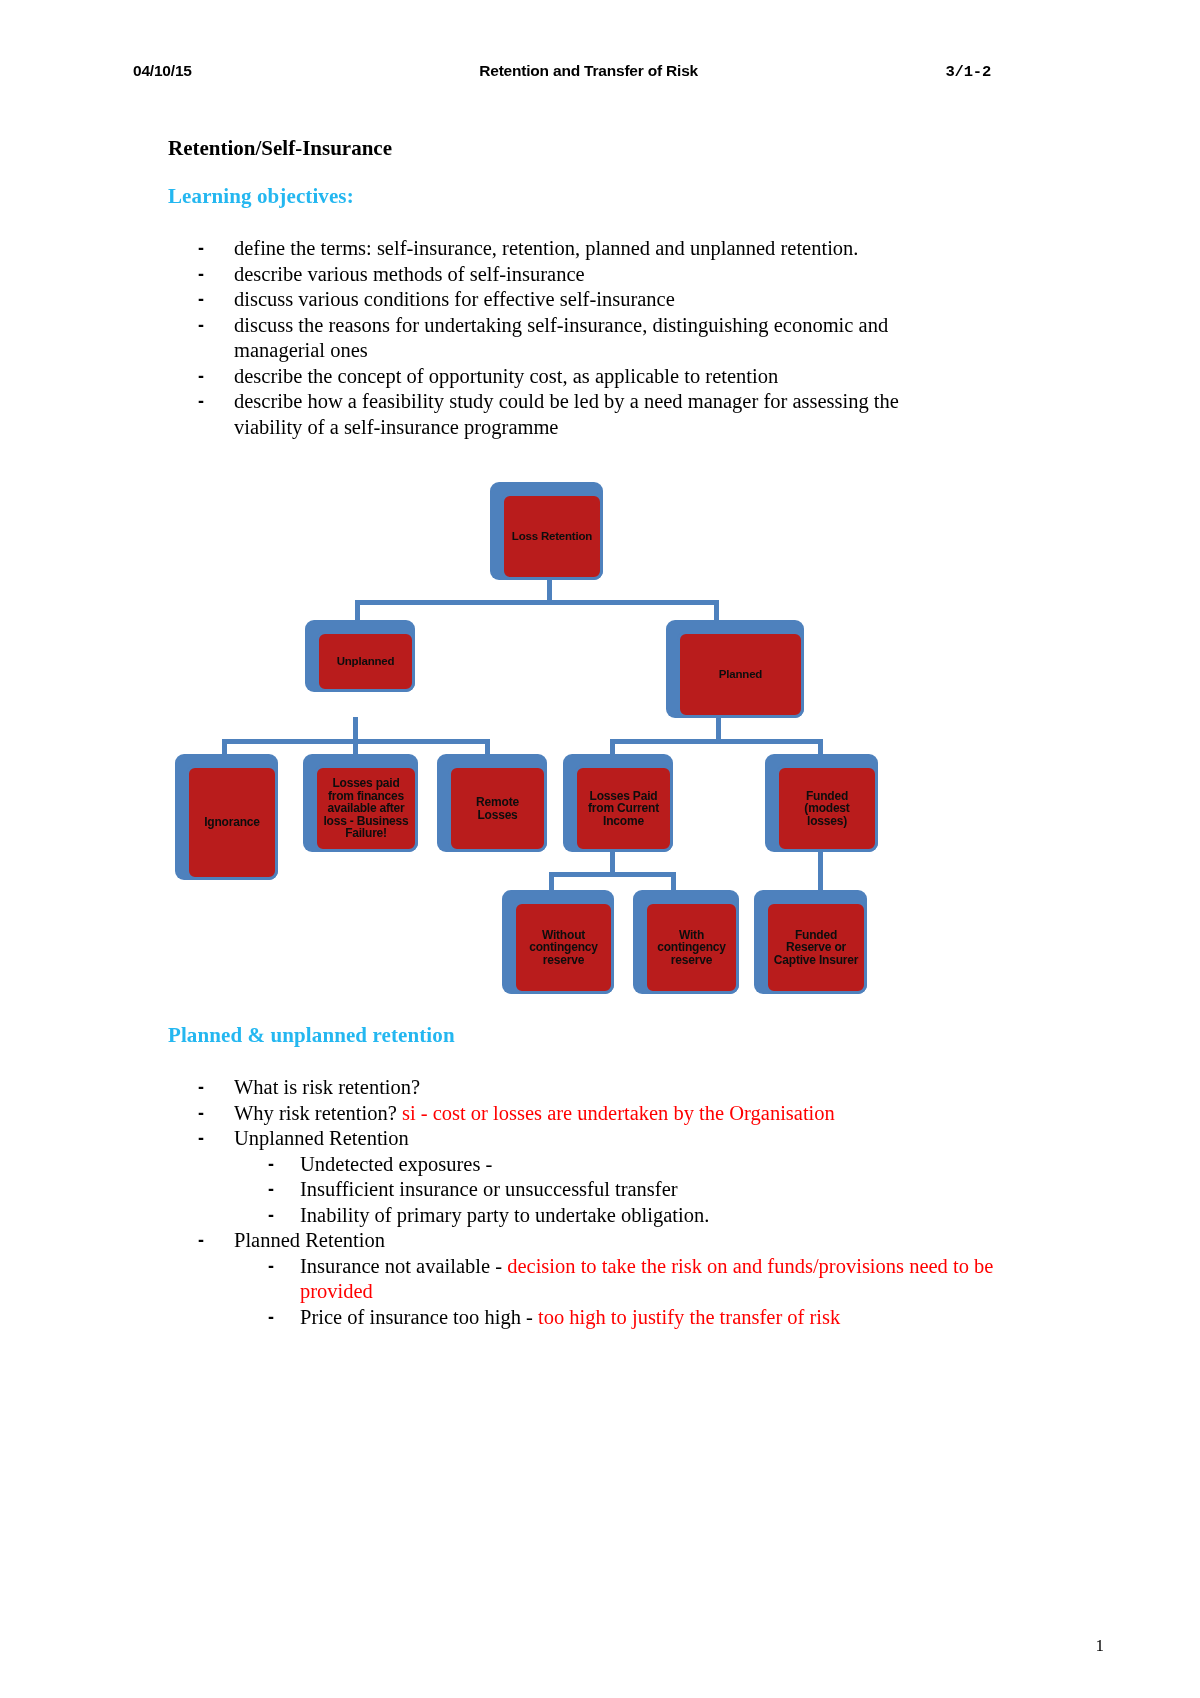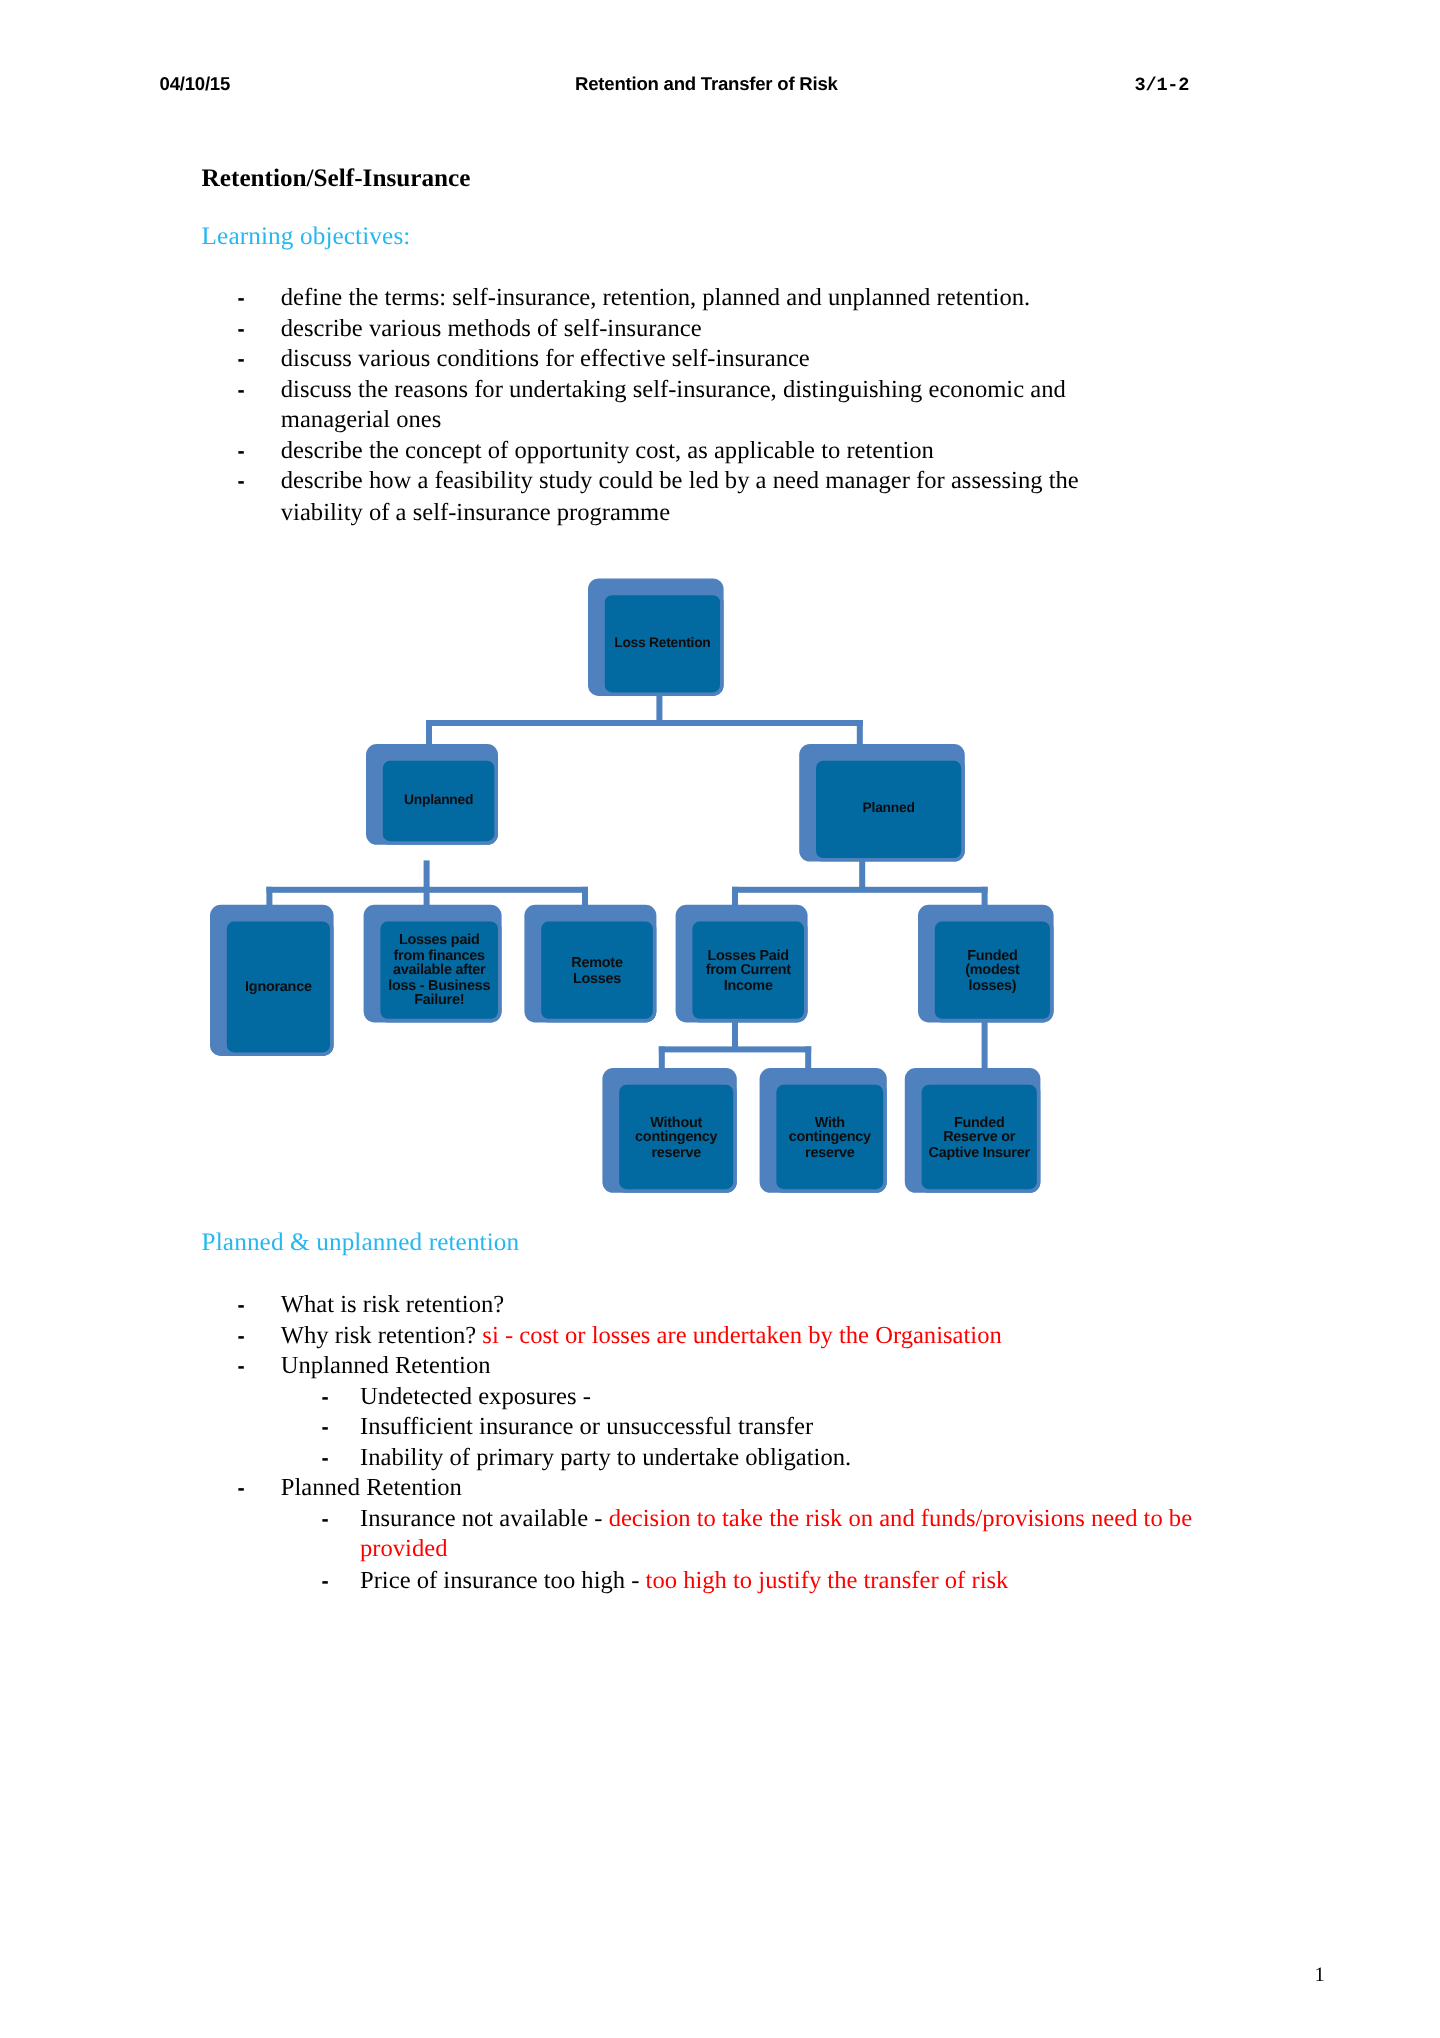--- a/index.html
+++ b/index.html
@@ -22,21 +22,21 @@
   }
   .header .hdr-center { margin-left:40px; }
   .header .hdr-right { margin-right:2px;font-family:Liberation Mono, monospace; }
 
   
   .doc-title {
     position:absolute; left:168px; top:135px;
     font-size:21px; line-height:1.3;font-weight:bold;
   }
   .sec-heading {
-    font-size:21px; font-weight:normal; color:#24B7F0;
+    font-size:21px; font-weight:bold; color:#24B7F0;
     letter-spacing:0.1px;
   }
   #lo-heading { position:absolute; left:168px; top:184px; }
   #pu-heading { position:absolute; left:168px; top:1023px; }
 
   ul.bullets { list-style:none; margin:0; padding:0; }
   ul.bullets > li {
     position:relative;
     font-size:20.5px;
     line-height:25.5px;
@@ -68,21 +68,21 @@
   
   .chart { position:absolute; left:0; top:0; width:1200px; height:1698px; pointer-events:none; }
   .chart .node { position:absolute; pointer-events:auto; }
   .node .shadow {
     position:absolute; left:0; top:0; width:100%; height:100%;
     background:#4E81BD; border-radius:9px;
   }
   .node .panel {
     position:absolute; left:11px; top:11px;
     width:calc(100% - 11px); height:calc(100% - 11px);
-    background:#0369a1;
+    background:#b91c1c;
     border:3px solid #4E81BD;
     border-radius:9px;
     box-sizing:border-box;
     display:flex; align-items:center; justify-content:center;
     text-align:center;
   }
   .node .label {
     font-family:"Liberation Sans", sans-serif;
     font-weight:bold;
     font-size:11.5px;
@@ -143,21 +143,21 @@
 
     <div class="connector" style="left:818px; top:850px; width:5px; height:44px;"></div>
 
     <div class="node" style="left:490px; top:482px; width:113px; height:98px;">
       <div class="shadow"></div>
       <div class="panel">
         <span class="label">Loss Retention</span>
       </div>
     </div>
 
-    <div class="node" style="left:305px; top:620px; width:110px; height:84px;">
+    <div class="node" style="left:305px; top:620px; width:110px; height:72px;">
       <div class="shadow"></div>
       <div class="panel">
         <span class="label">Unplanned</span>
       </div>
     </div>
 
     <div class="node" style="left:666px; top:620px; width:110px; height:98px;padding-left:28px;">
       <div class="shadow"></div>
       <div class="panel">
         <span class="label">Planned</span>

